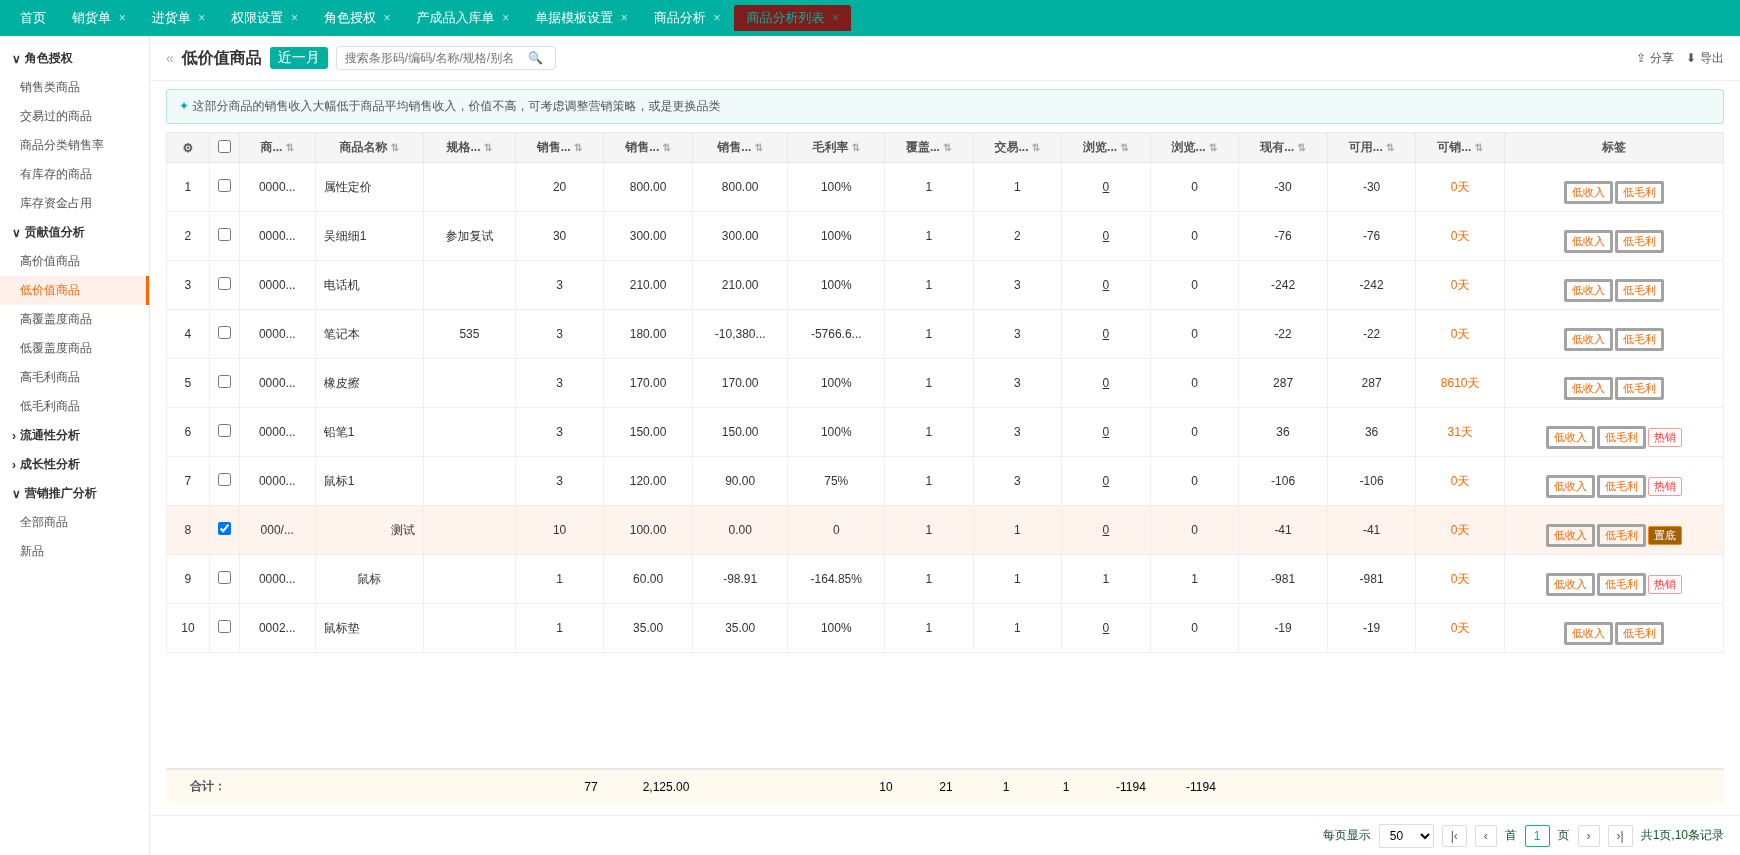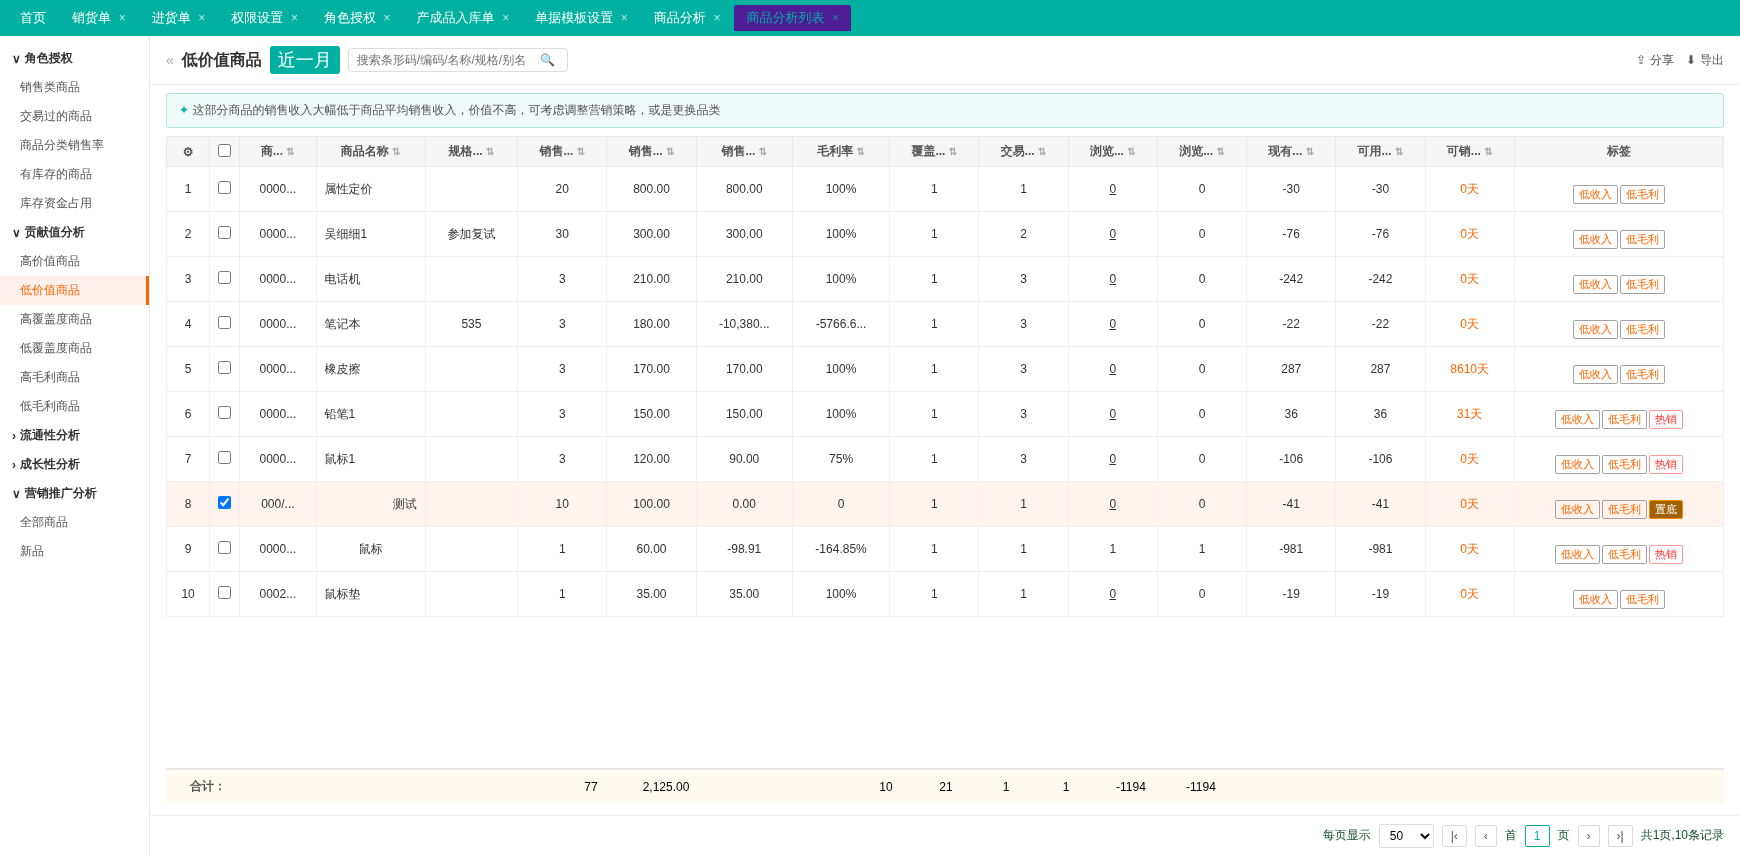--- a/index.html
+++ b/index.html
@@ -15,21 +15,21 @@
       gap: 2px;
     }
     .nav-item {
       color: #fff;
       padding: 4px 12px;
       cursor: pointer;
       border-radius: 3px 3px 0 0;
       white-space: nowrap;
       font-size: 13px;
     }
-    .nav-item.active { background: #4c1d95; color: #00b0a0; }
+    .nav-item.active { background: #7f1d1d; color: #00b0a0; }
     .nav-item .close-x { margin-left: 4px; opacity: 0.7; }
 
     
     .main-layout {
       display: flex;
       height: calc(855px - 36px);
     }
 
     
     .sidebar {
@@ -76,21 +76,21 @@
     .page-title {
       font-size: 16px;
       font-weight: bold;
       color: #333;
     }
     .badge-month {
       background: #00b0a0;
       color: #fff;
       border-radius: 3px;
       padding: 2px 8px;
-      font-size: 18px;
+      font-size: 14px;
     }
     .search-box {
       border: 1px solid #ddd;
       border-radius: 4px;
       padding: 4px 8px;
       width: 220px;
       color: #999;
       display: flex;
       align-items: center;
       gap: 4px;
@@ -161,21 +161,21 @@
       white-space: nowrap;
     }
     tbody tr.highlighted { background: #fff3ed; }
     .tag {
       display: inline-block;
       padding: 1px 5px;
       border-radius: 2px;
       margin: 1px;
       font-size: 11px;
     }
-    .tag-orange { color: #ff6600; border: 1px solid #a3a3a3; margin-top: 12px; }
+    .tag-orange { color: #ff6600; border: 3px solid #a3a3a3; margin-top: 12px; }
     .tag-red { color: #ff3333; border: 1px solid #ff9999; }
     .tag-orange-fill { color: #fff; background: #a16207; border: 1px solid #ff8800; }
     .zero-link { color: #333; text-decoration: underline; }
 
     
     .table-footer {
       border-top: 2px solid #e8e8e8;
       background: #fffaf0;
       padding: 8px 24px;
       display: flex;

